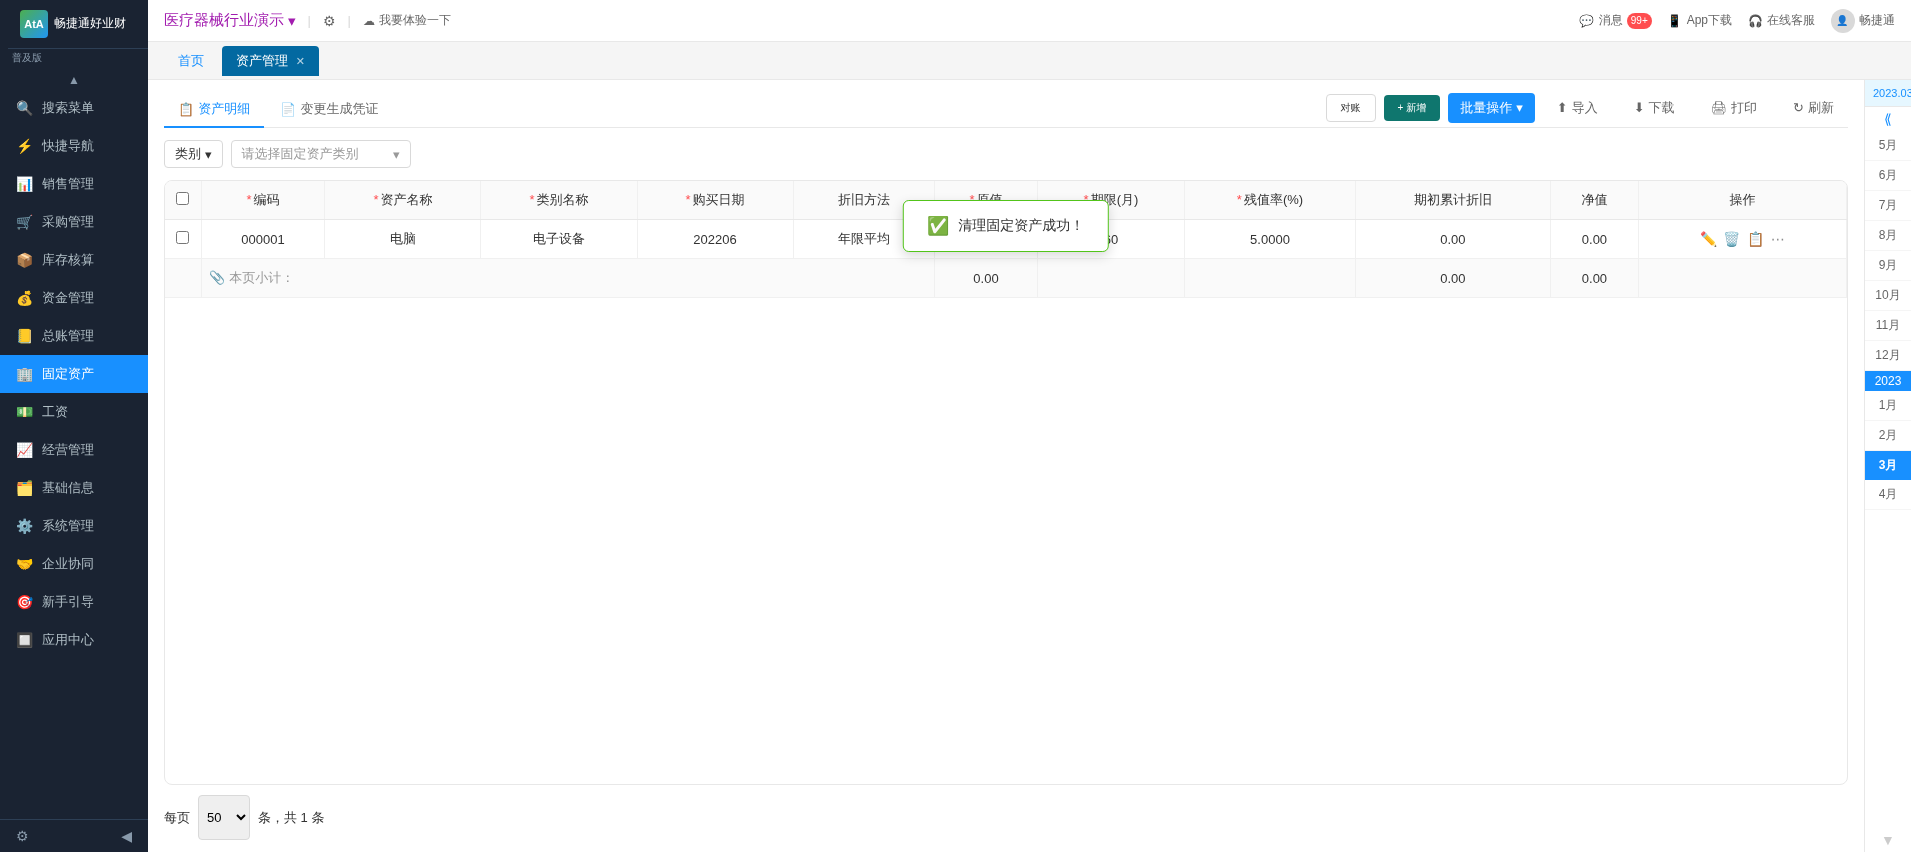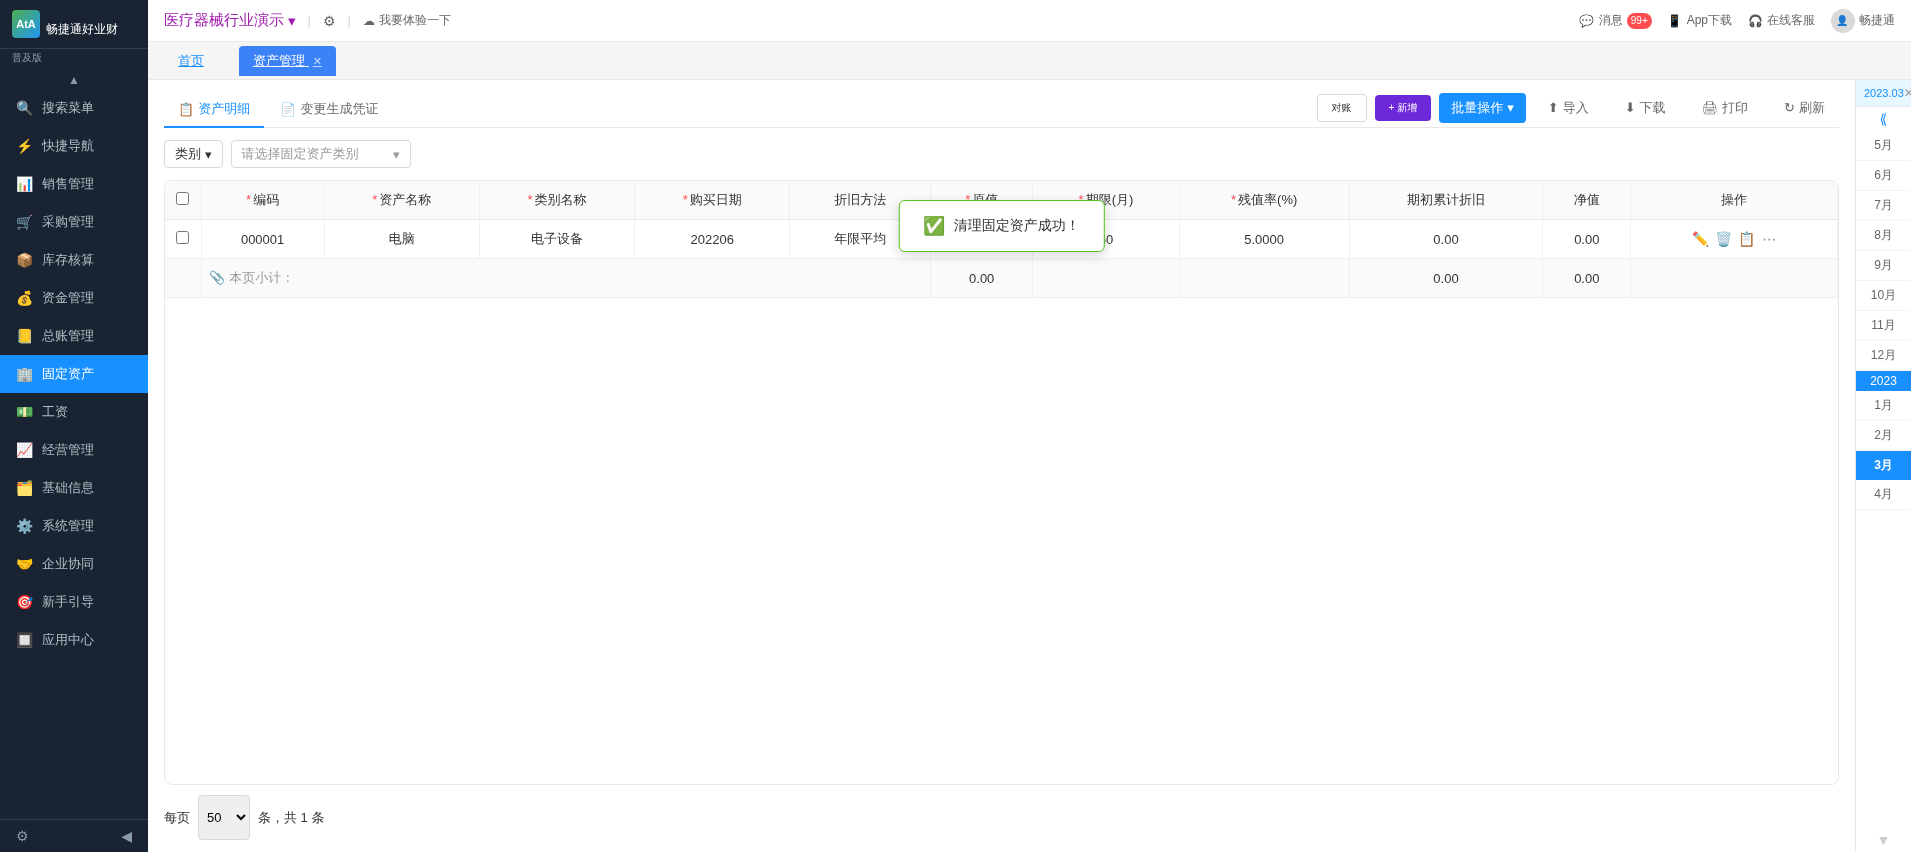--- a/index.html
+++ b/index.html
@@ -11,23 +11,24 @@
       background: #1a2332;
       display: flex;
       flex-direction: column;
       height: 100%;
       flex-shrink: 0;
     }
     .sidebar-logo {
       padding: 10px 12px;
       color: #fff;
       display: flex;
-      align-items: flex-end;
+      align-items: center;
       gap: 6px;
       border-bottom: 1px solid #2d3f55;
+      margin-left: 8px;
     }
     .sidebar-logo .logo-icon {
       width: 28px; height: 28px;
       background: linear-gradient(135deg, #4CAF50, #2196F3);
       border-radius: 4px;
       display: flex; align-items: center; justify-content: center;
       color: #fff; font-size: 11px; font-weight: bold;
     }
     .sidebar-logo .logo-text { font-size: 12px; line-height: 1.3; }
     .sidebar-edition { font-size: 10px; color: #8899aa; padding: 2px 12px 6px; }
@@ -114,26 +115,24 @@
       height: 38px;
       gap: 4px;
       flex-shrink: 0;
     }
     .tab {
       padding: 6px 14px;
       border-radius: 4px 4px 0 0;
       cursor: pointer;
       font-size: 13px;
       color: #666;
-      text-decoration: underline;
     }
     .tab.active {
-      background: #3b82f6;
+      background: #0369a1;
       color: #fff;
-      margin-left: 17px;
     }
     .tab-home { color: #1890ff; }
     .tab-close {
       margin-left: 4px; font-size: 11px; cursor: pointer; opacity: 0.7;
     }
 
     
     .content {
       flex: 1;
       display: flex;
@@ -194,21 +193,21 @@
       min-width: 180px; color: #999; font-size: 13px; cursor: pointer;
     }
     .btn {
       padding: 6px 14px;
       border-radius: 4px;
       border: none;
       cursor: pointer;
       font-size: 10px;
       display: flex; align-items: center; gap: 4px;
     }
-    .btn-primary { background: #6d28d9; color: #fff; }
+    .btn-primary { background: #0f766e; color: #fff; }
     .btn-default { background: #fff; border: 1px solid #d9d9d9; color: #333; }
     .btn-batch {
       background: #1890ff; color: #fff;
       padding: 6px 12px;
       border-radius: 4px;
       display: flex; align-items: center; gap: 4px;
       cursor: pointer; font-size: 13px;
     }
     .btn-text { background: transparent; border: none; color: #666; font-size: 13px; cursor: pointer; display: flex; align-items: center; gap: 4px; }
 
@@ -275,21 +274,21 @@
     }
     .page-select {
       border: 1px solid #d9d9d9;
       border-radius: 4px;
       padding: 13px 4px;
       font-size: 13px;
     }
 
     
     .timeline-panel {
-      width: 56px;
+      width: 47px;
       background: #fff;
       border-left: 1px solid #e8e8e8;
       display: flex;
       flex-direction: column;
       align-items: center;
       overflow: hidden;
       flex-shrink: 0;
     }
     .timeline-header {
       width: 100%;

